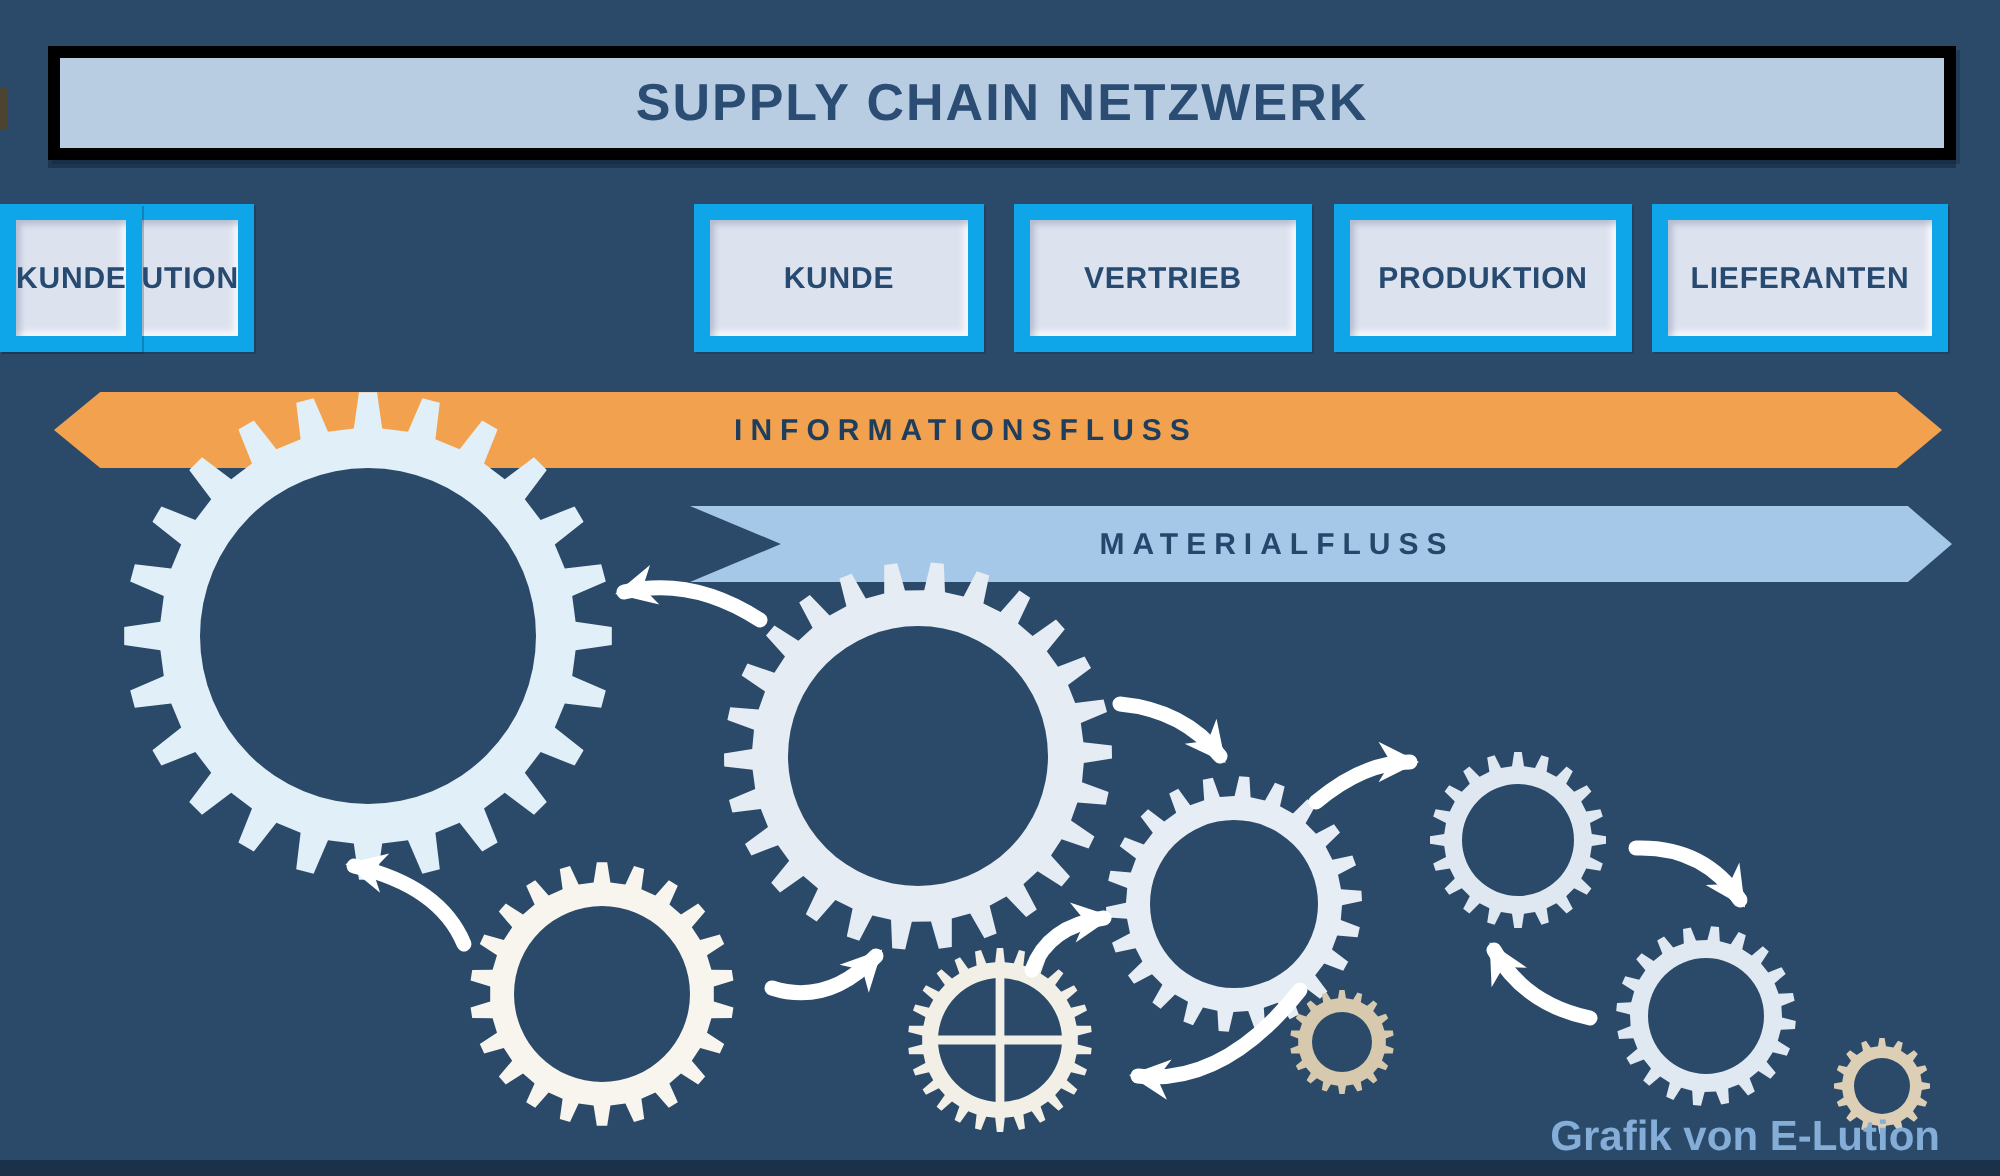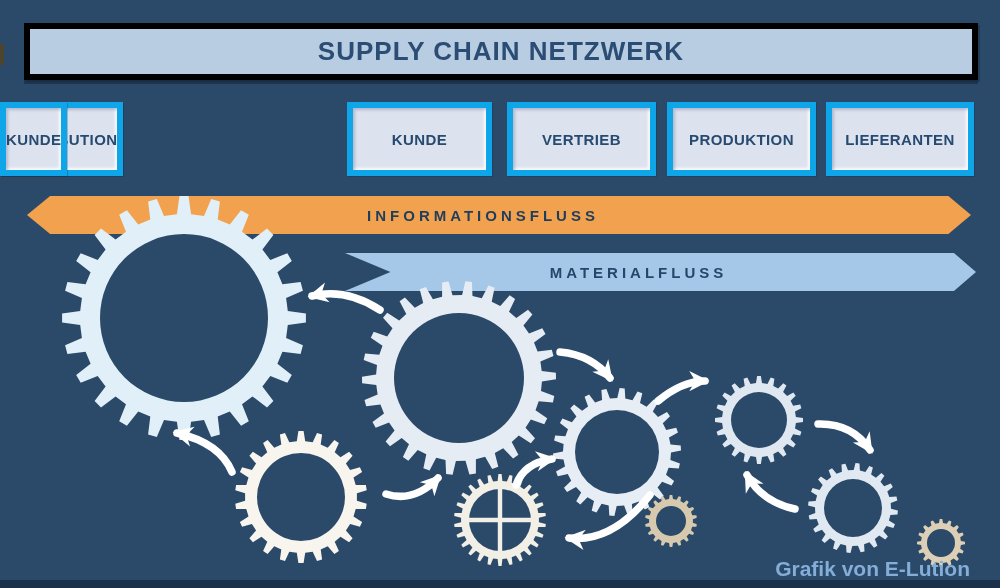--- a/index.html
+++ b/index.html
@@ -23,21 +23,21 @@
   }
   .edge-mark {
     position:absolute; left:0; top:44px; width:4px; height:21px;
     background:#4d4430;
   }
 
   
   .stage-box {
     position:absolute; top:102px; height:74px;
     background:#dde2ef;
-    border:6px solid #0ea5e9;
+    border:8px solid #0ea5e9;
     box-shadow:inset 2px 2px 3px rgba(125,135,165,0.45),
                inset -2px -2px 3px rgba(255,255,255,0.9),
                1px 1px 0 rgba(16,32,52,0.25);
     display:flex; align-items:center; justify-content:center;
     color:#274a70; font-weight:bold; font-size:15px; letter-spacing:0.4px;
   }
   .stage-box:nth-of-type(1){ left:62px;  width:111px; }
   .stage-box:nth-of-type(2){ left:186px; width:151px; }
   .stage-box:nth-of-type(3){ left:347px; width:145px; }
   .stage-box:nth-of-type(4){ left:507px; width:149px; }

